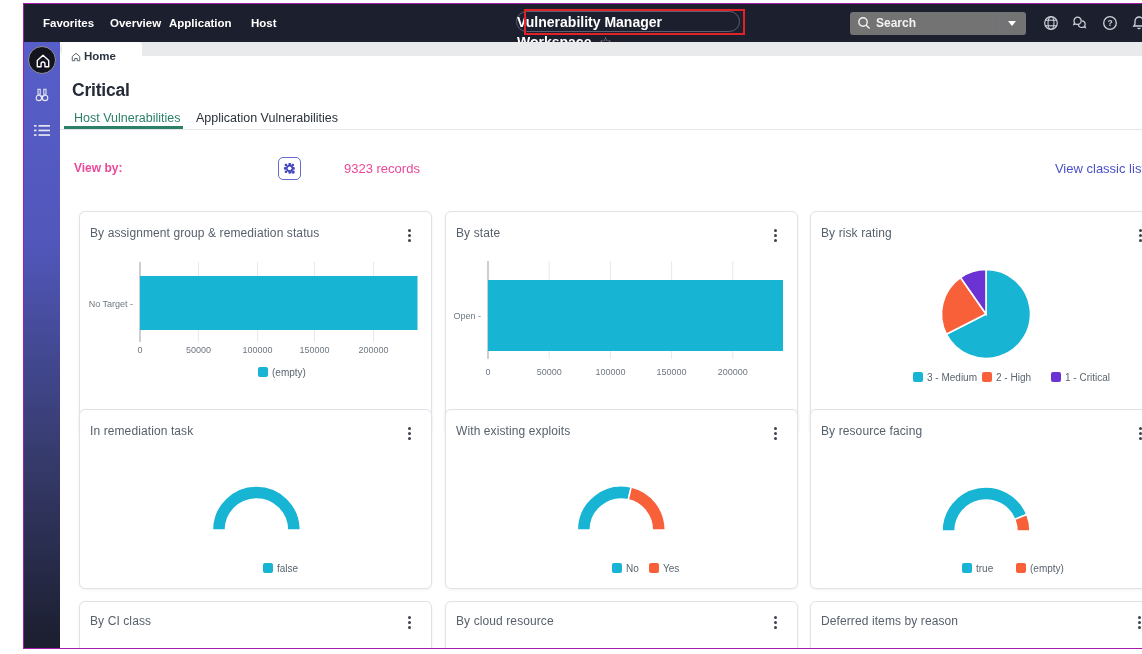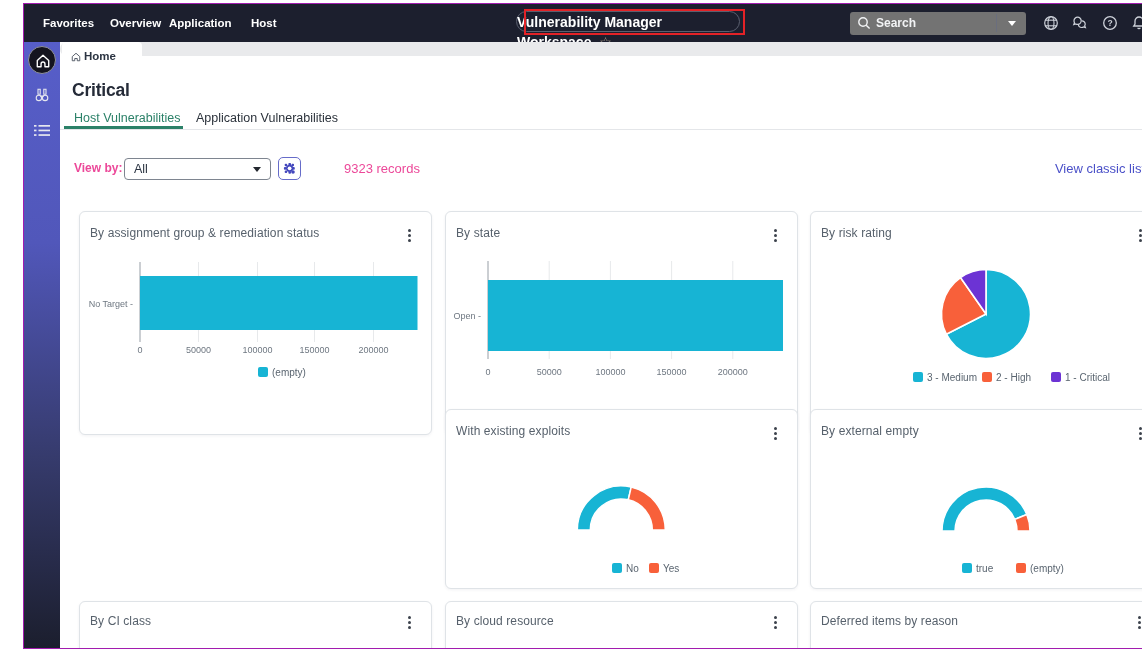--- a/index.html
+++ b/index.html
@@ -138,24 +138,20 @@
     </div>
   </div>
 
   <div id="overview">Critical</div>
   <div class="subtab" id="subtab1">Host Vulnerabilities</div>
   <div class="subtab" id="subtab2">Application Vulnerabilities</div>
   <div id="greenline"></div>
   <div id="tabborder"></div>
 
   <div id="viewby">View by:</div>
-  <div id="select">
-      <div class="txt">All</div>
-      <div class="caret"></div>
-    </div>
   <div id="gearbtn">
     <svg width="14" height="14" viewBox="0 0 14 14" style="margin-top:4px;">
       <g fill="#4347bd">
         <rect x="5.4" y="0.9" width="2.6" height="2.4" rx="0.9"></rect>
         <rect x="5.4" y="9.3" width="2.6" height="2.4" rx="0.9"></rect>
         <rect x="0.9" y="5.1" width="2.4" height="2.6" rx="0.9" transform="rotate(0 2.1 6.4)"></rect>
         <rect x="9.4" y="5.1" width="2.4" height="2.6" rx="0.9"></rect>
         <rect x="1.7" y="1.7" width="2.5" height="2.5" rx="0.9"></rect>
         <rect x="8.5" y="1.7" width="2.5" height="2.5" rx="0.9"></rect>
         <rect x="1.7" y="8.5" width="2.5" height="2.5" rx="0.9"></rect>
@@ -225,38 +221,50 @@
     <svg width="353" height="180" viewBox="0 0 353 180" style="position:absolute;left:0;top:0;">
         <path d="M175 102 L175.00 57.50 A44.5 44.5 0 1 1 135.35 122.20 Z" fill="#17b4d4" stroke="#fff" stroke-width="1.6"></path>
         <path d="M175 102 L135.35 122.20 A44.5 44.5 0 0 1 149.48 65.55 Z" fill="#f8603a" stroke="#fff" stroke-width="1.6"></path>
         <path d="M175 102 L149.48 65.55 A44.5 44.5 0 0 1 175.00 57.50 Z" fill="#6c33d4" stroke="#fff" stroke-width="1.6"></path>
       </svg>
     <div class="legend" style="left:78px; top:160px;"><span class="lsq" style="background:#17b4d4;"></span>3 - Medium</div>
     <div class="legend" style="left:147px; top:160px;"><span class="lsq" style="background:#f8603a;"></span>2 - High</div>
     <div class="legend" style="left:216px; top:160px;"><span class="lsq" style="background:#6c33d4;"></span>1 - Critical</div>
   </div>
 
+  <div class="card row2" id="c4">
+    <div class="title">In remediation task</div>
+    <div class="kebab">
+        <i></i>
+        <i></i>
+        <i></i>
+      </div>
+    <svg width="353" height="180" viewBox="0 0 353 180" style="position:absolute;left:0;top:0;">
+        <path d="M132.40 120.00 A44 44 0 0 1 220.40 120.00 L207.40 120.00 A31 31 0 0 0 145.40 120.00 Z" fill="#17b4d4" stroke="#fff" stroke-width="1.5"></path>
+      </svg>
+    <div class="legend" style="left:159px; top:153px;"><span class="lsq" style="background:#17b4d4;"></span>false</div>
+  </div>
 
   <div class="card row2" id="c5">
     <div class="title">With existing exploits</div>
     <div class="kebab">
         <i></i>
         <i></i>
         <i></i>
       </div>
     <svg width="353" height="180" viewBox="0 0 353 180" style="position:absolute;left:0;top:0;">
         <path d="M131.30 120.00 A44 44 0 0 1 185.20 77.13 L182.27 89.79 A31 31 0 0 0 144.30 120.00 Z" fill="#17b4d4" stroke="#fff" stroke-width="1.5"></path>
         <path d="M185.20 77.13 A44 44 0 0 1 219.30 120.00 L206.30 120.00 A31 31 0 0 0 182.27 89.79 Z" fill="#f8603a" stroke="#fff" stroke-width="1.5"></path>
       </svg>
     <div class="legend" style="left:142px; top:153px;"><span class="lsq" style="background:#17b4d4;"></span>No</div>
     <div class="legend" style="left:179px; top:153px;"><span class="lsq" style="background:#f8603a;"></span>Yes</div>
   </div>
 
   <div class="card row2" id="c6">
-    <div class="title">By external empty</div>
+    <div class="title">By resource facing</div>
     <div class="kebab">
         <i></i>
         <i></i>
         <i></i>
       </div>
     <svg width="353" height="180" viewBox="0 0 353 180" style="position:absolute;left:0;top:0;">
         <path d="M131.00 121.00 A44 44 0 0 1 215.80 104.52 L203.74 109.39 A31 31 0 0 0 144.00 121.00 Z" fill="#17b4d4" stroke="#fff" stroke-width="1.5"></path>
         <path d="M215.80 104.52 A44 44 0 0 1 219.00 121.00 L206.00 121.00 A31 31 0 0 0 203.74 109.39 Z" fill="#f8603a" stroke="#fff" stroke-width="1.5"></path>
       </svg>
     <div class="legend" style="left:127px; top:153px;"><span class="lsq" style="background:#17b4d4;"></span>true</div>

